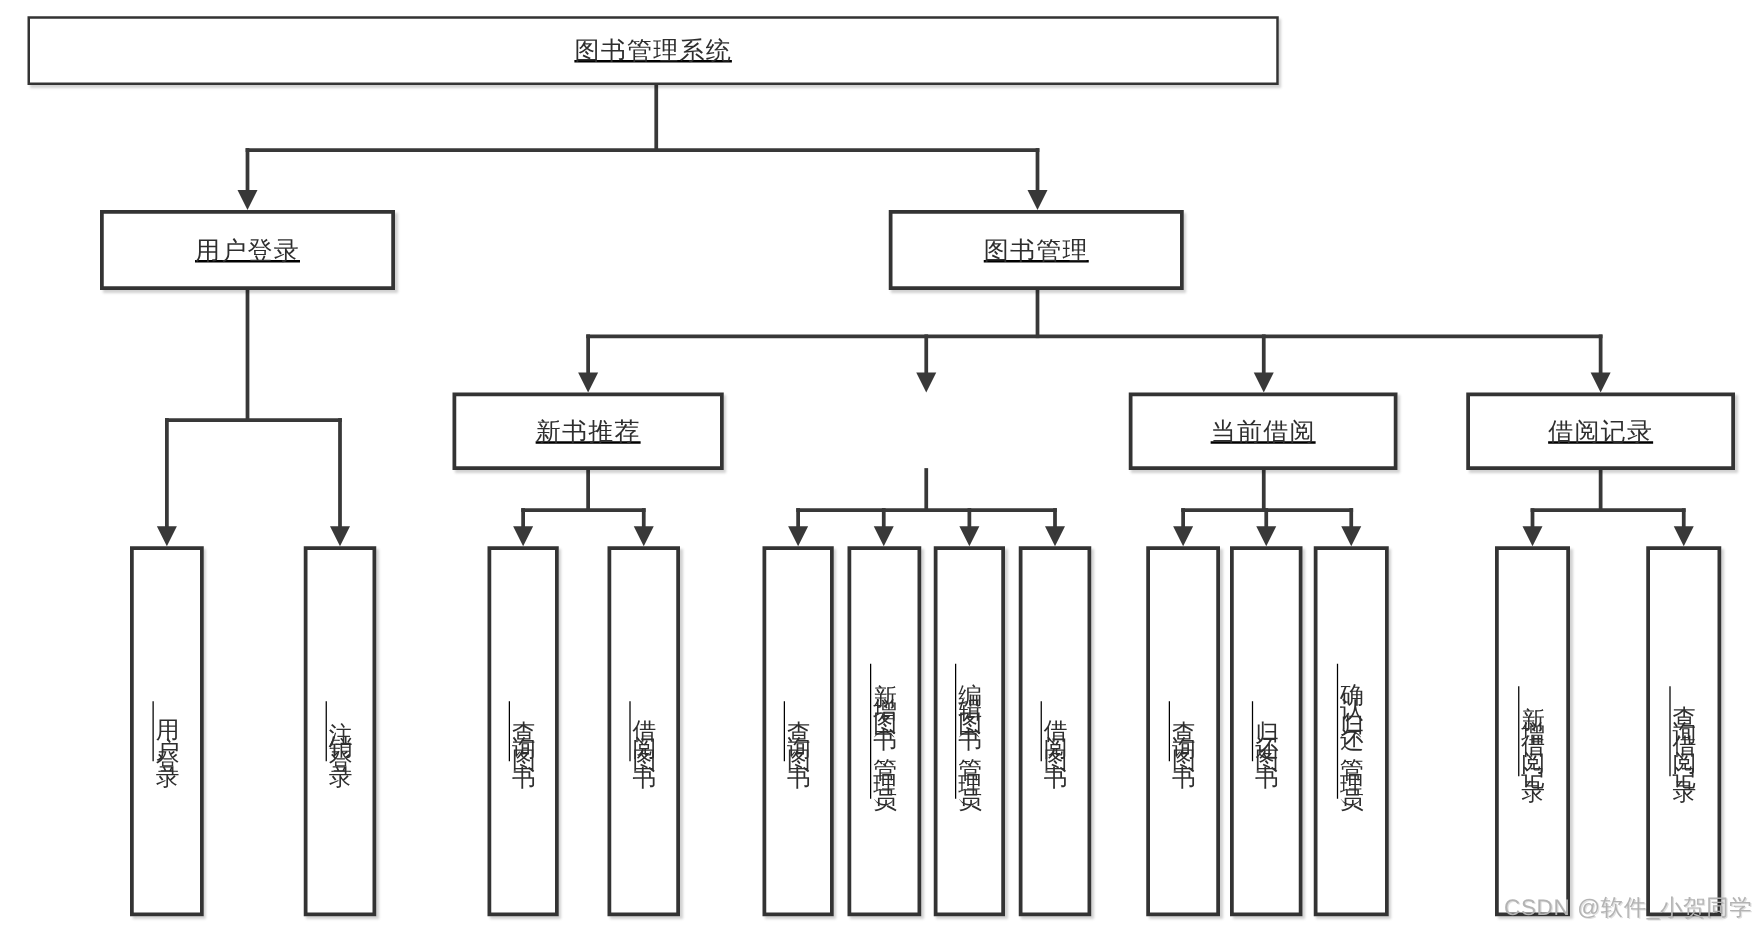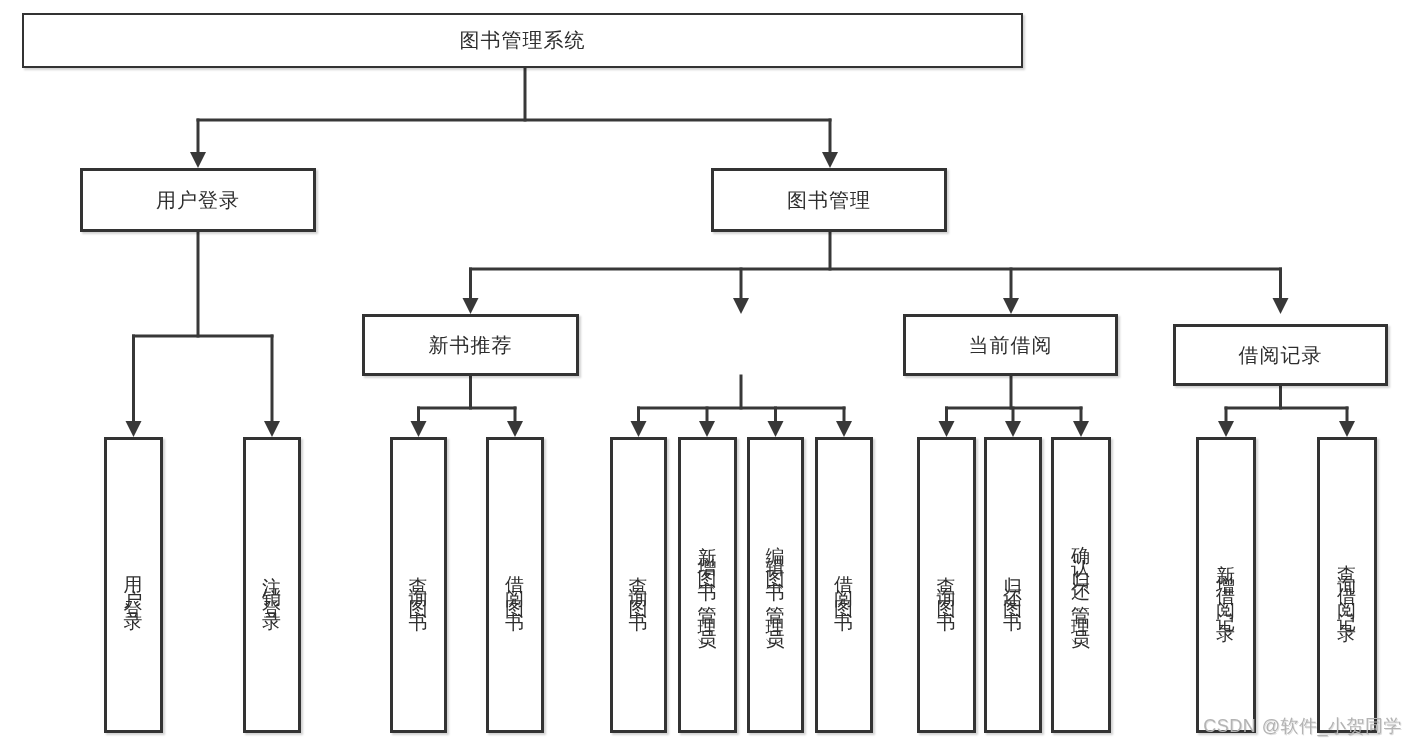--- a/index.html
+++ b/index.html
@@ -31,20 +31,21 @@
 
   .box {
     position: absolute;
     box-sizing: border-box;
     background: #ffffff;
     border: 3px solid #333333;
     display: flex;
     align-items: center;
     justify-content: center;
     box-shadow: 2px 2px 2px rgba(0,0,0,0.18);
+    text-decoration: underline;
   }
   .box.root { border-width: 2px; }
 
   .label {
     font-size: 20px;
     color: #2e2e2e;
     letter-spacing: 1px;
     white-space: nowrap;
   }
 
@@ -162,21 +163,21 @@
   <div class="box" style="left:362px; top:314px; width:217px; height:62px;">
     <span class="label">新书推荐</span>
   </div>
 
   <div class="box" style="left:711px; top:168px; width:236px; height:64px;">
     <span class="label">图书管理</span>
   </div>
   <div class="box" style="left:903px; top:314px; width:215px; height:62px;">
     <span class="label">当前借阅</span>
   </div>
-  <div class="box" style="left:1173px; top:314px; width:215px; height:62px;margin-top:10px;">
+  <div class="box" style="left:1173px; top:314px; width:215px; height:62px;">
     <span class="label">借阅记录</span>
   </div>
 
   <div class="box vbox" style="left:104px; width:59px;">
     <span class="vtext">用户登录</span>
   </div>
   <div class="box vbox" style="left:243px; width:58px;">
     <span class="vtext">注销登录</span>
   </div>
 

